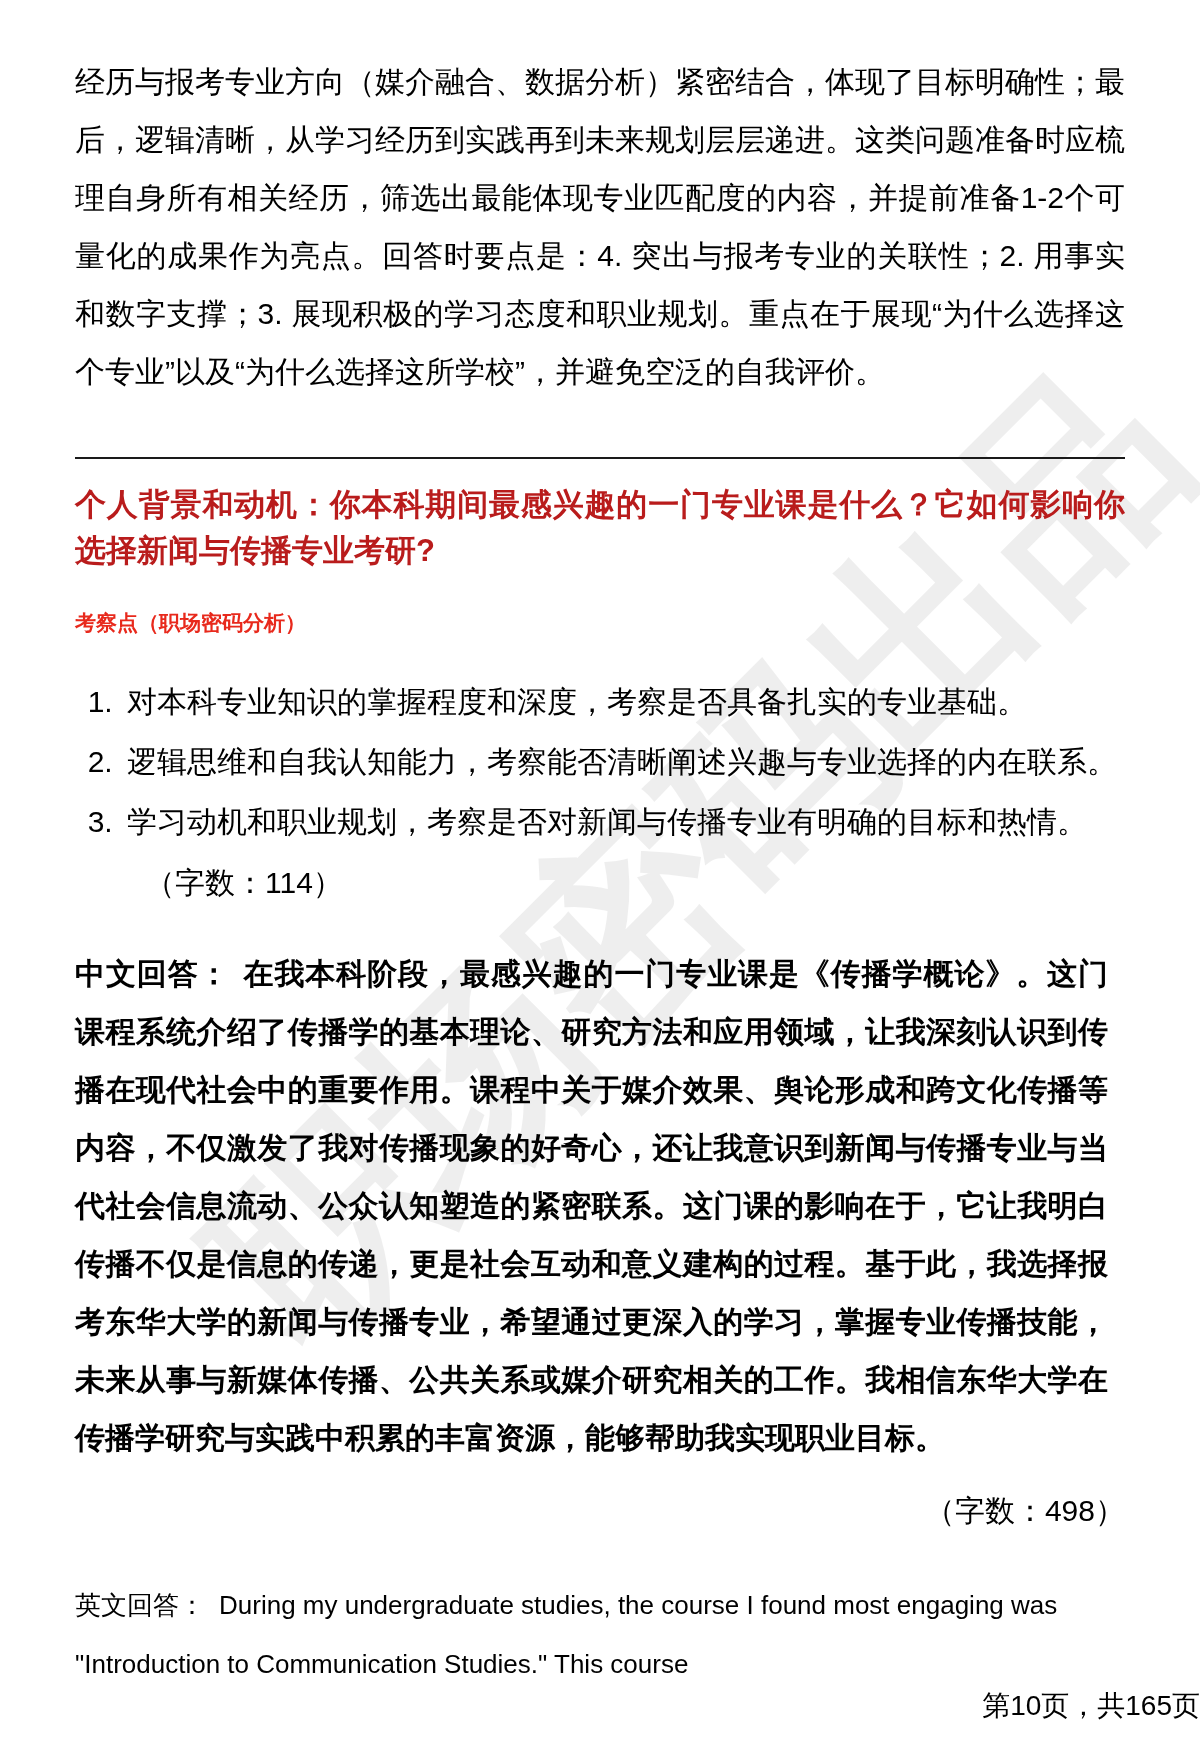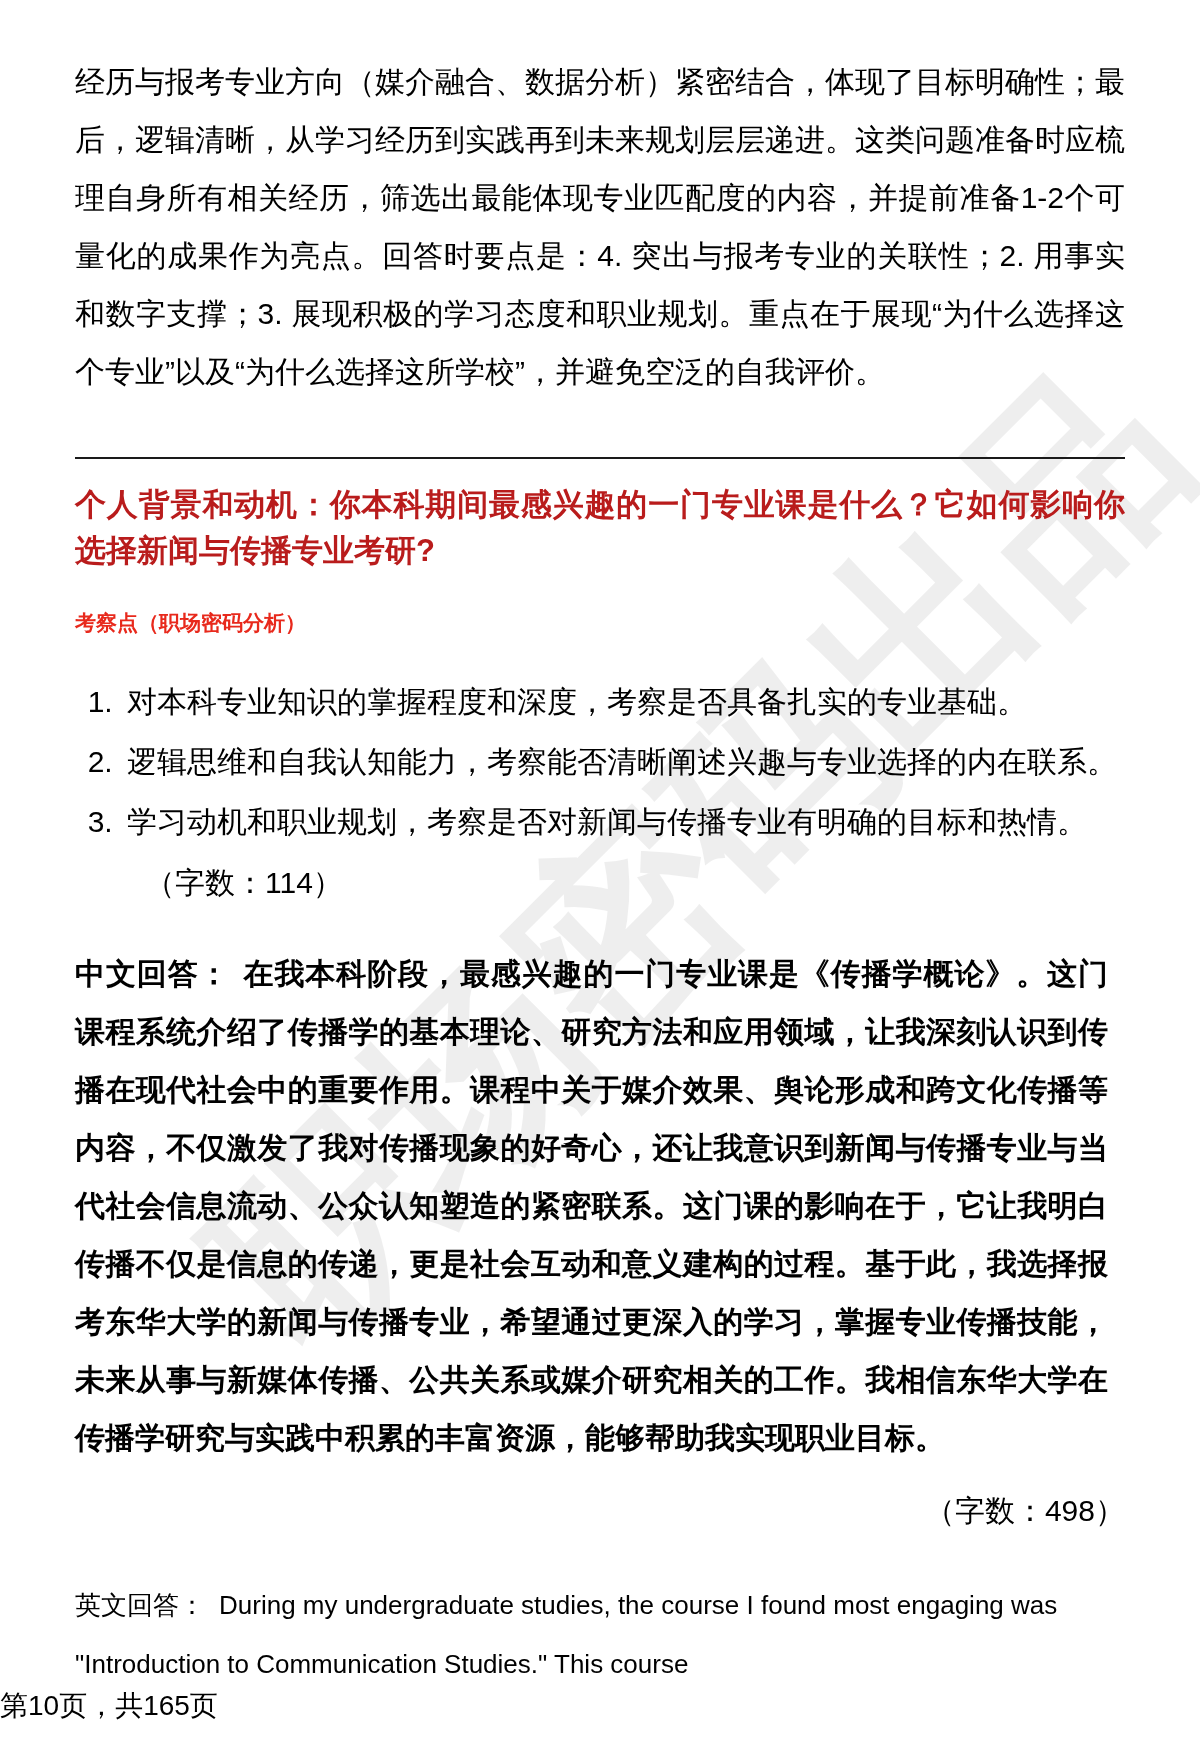--- a/index.html
+++ b/index.html
@@ -96,21 +96,21 @@
     line-height: 59px;
     text-align: left;
     margin: 36px 0 0 0;
   }
   .answer-label { margin-right: 14px; }
   .page-footer {
     position: absolute;
     left: 0;
     top: 1686px;
     width: 1200px;
-    text-align: left;
+    text-align: right;
     font-size: 28px;
     line-height: 40px;
     z-index: 1;
   }
 </style>
 </head>
 <body>
 
 <div class="page">
 

